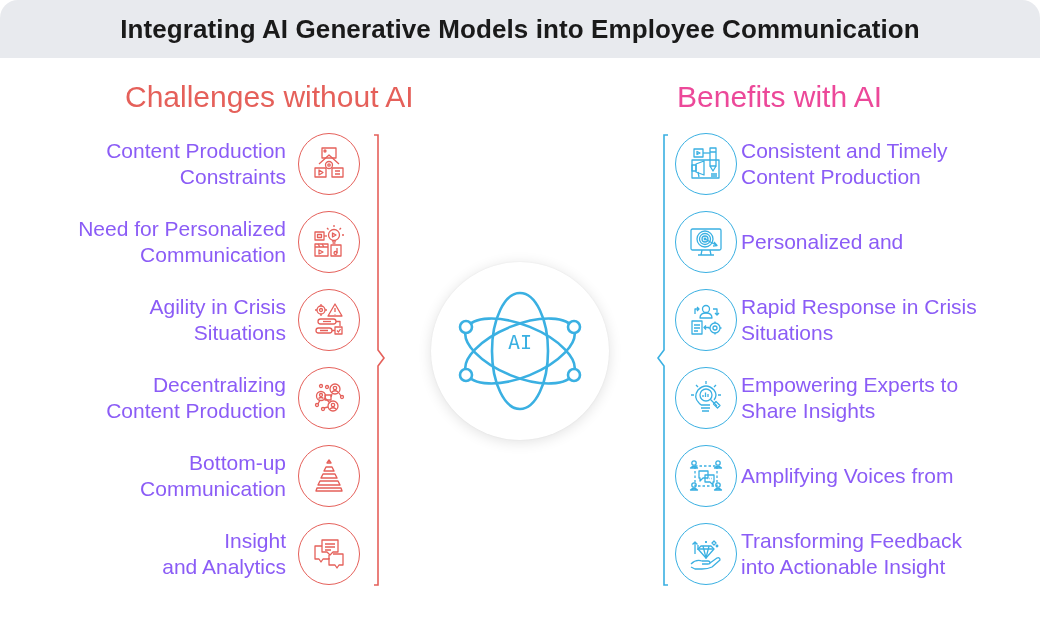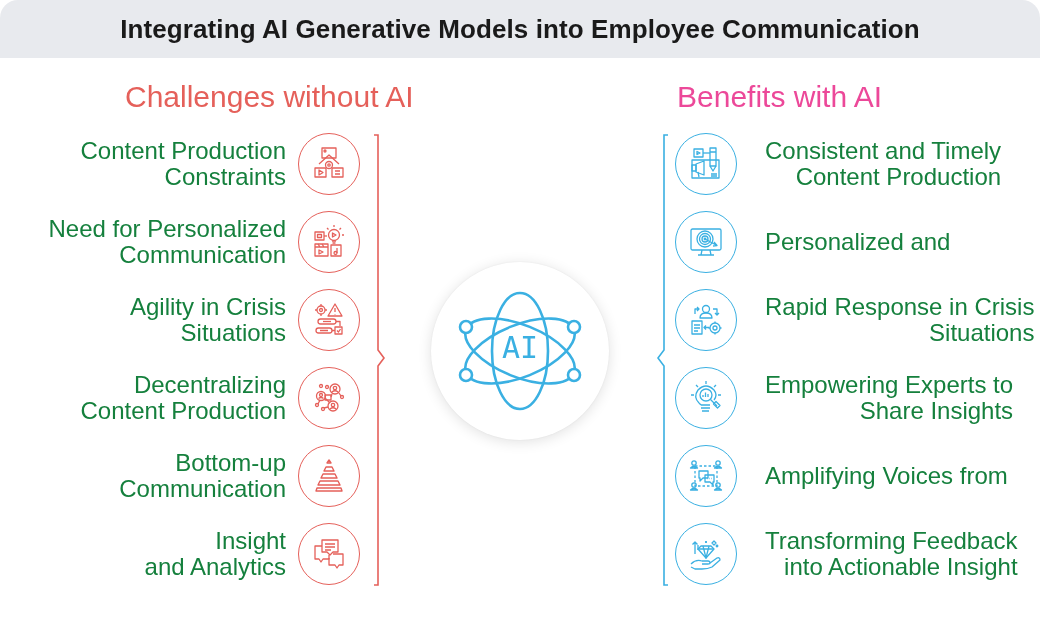--- a/index.html
+++ b/index.html
@@ -14,23 +14,23 @@
     .title-bar h1 { font-size: 26px; font-weight: bold; color: #1a1a1a; letter-spacing: 0.1px; }
 
     .section-heading { position: absolute; top: 80px; font-size: 30px; font-weight: normal; }
     .heading-left { left: 125px; color: #e5605a; }
     .heading-right { left: 677px; color: #ec4899; }
 
     .item { position: absolute; height: 64px; display: flex; align-items: center; }
     .item-left { left: 20px; width: 340px; justify-content: flex-end; }
     .item-right { left: 675px; width: 360px; justify-content: flex-start; }
 
-    .item-text { font-size: 24px; line-height: 26px; color: #15803d; }
+    .item-text { font-size: 21px; line-height: 26px; color: #8b5cf6; }
     .item-left .item-text { text-align: right; margin-right: 12px; }
-    .item-right .item-text { text-align: right; margin-left: 28px; }
+    .item-right .item-text { text-align: left; margin-left: 4px; }
 
     .icon-circle {
       width: 62px; height: 62px; border-radius: 50%; flex: 0 0 62px;
       display: flex; align-items: center; justify-content: center;
       background: #fff;
     }
     .icon-red { border: 1.6px solid #e5605a; }
     .icon-blue { border: 1.6px solid #3ab0e2; }
     .icon-circle svg { width: 40px; height: 40px; }
 
@@ -191,21 +191,21 @@
     <g fill="none" stroke="#3ab0e2" stroke-width="2.6">
       <ellipse cx="70" cy="70" rx="28" ry="58"></ellipse>
       <ellipse cx="70" cy="70" rx="58" ry="26" transform="rotate(22 70 70)"></ellipse>
       <ellipse cx="70" cy="70" rx="58" ry="26" transform="rotate(-22 70 70)"></ellipse>
       <circle cx="16" cy="46" r="6" fill="#fff"></circle>
       <circle cx="124" cy="46" r="6" fill="#fff"></circle>
       <circle cx="16" cy="94" r="6" fill="#fff"></circle>
       <circle cx="124" cy="94" r="6" fill="#fff"></circle>
     </g>
   </svg>
-  <div class="ai-label" style="position:absolute; font-size:30px; color:#3ab0e2; top:68px; left:0; width:178px; text-align:center;">AI</div>
+  <div class="ai-label" style="position:absolute; font-size:20px; color:#3ab0e2; top:68px; left:0; width:178px; text-align:center;">AI</div>
 </div>
 
 <svg class="bracket bracket-right" viewBox="0 0 30 460">
   <path d="M20 5 H16 V220 L10 228 L16 236 V455 H20" fill="none" stroke="#3ab0e2" stroke-width="1.6"></path>
 </svg>
 
 <div class="item item-right" style="top:132px">
   <div class="icon-circle icon-blue">
     <svg viewBox="0 0 40 40" fill="none" stroke="#3ab0e2" stroke-width="1.3" stroke-linejoin="round">
       <rect x="8" y="5" width="9" height="8"></rect>

